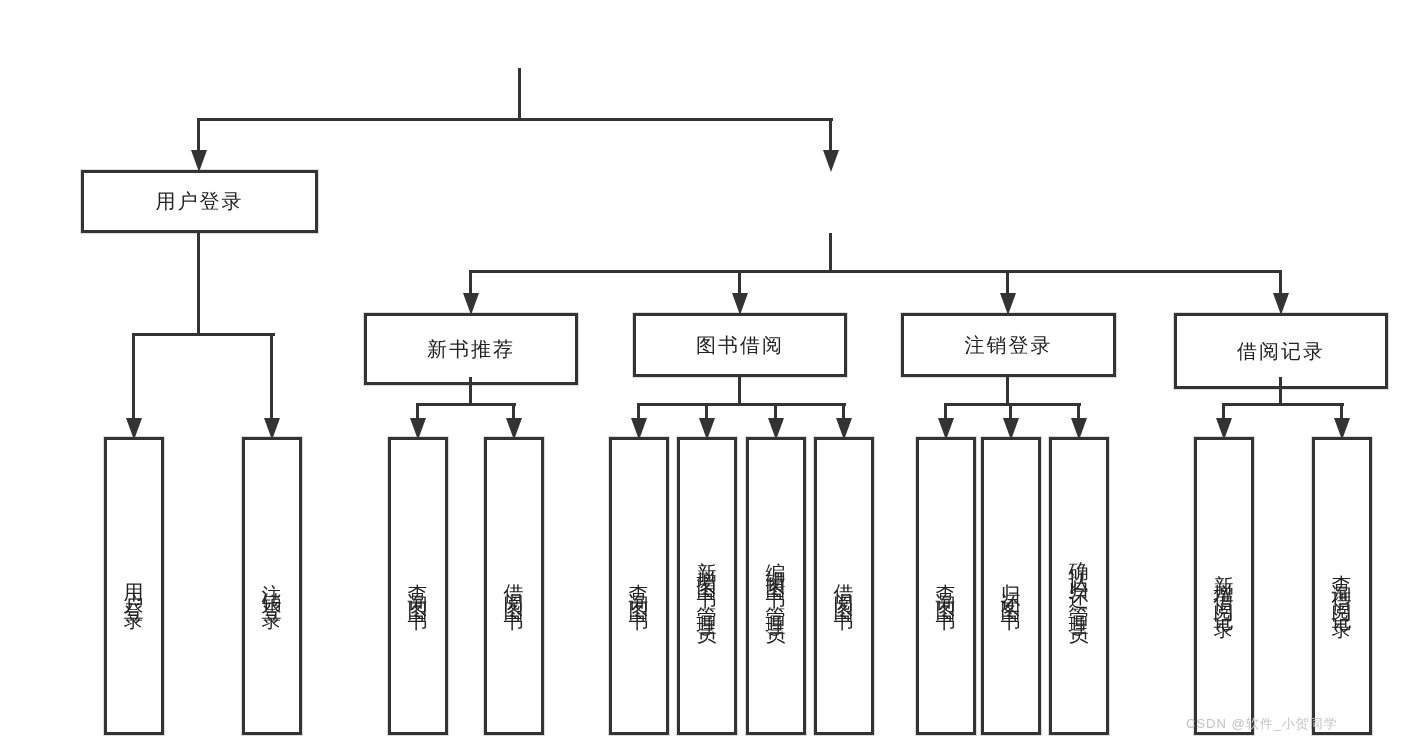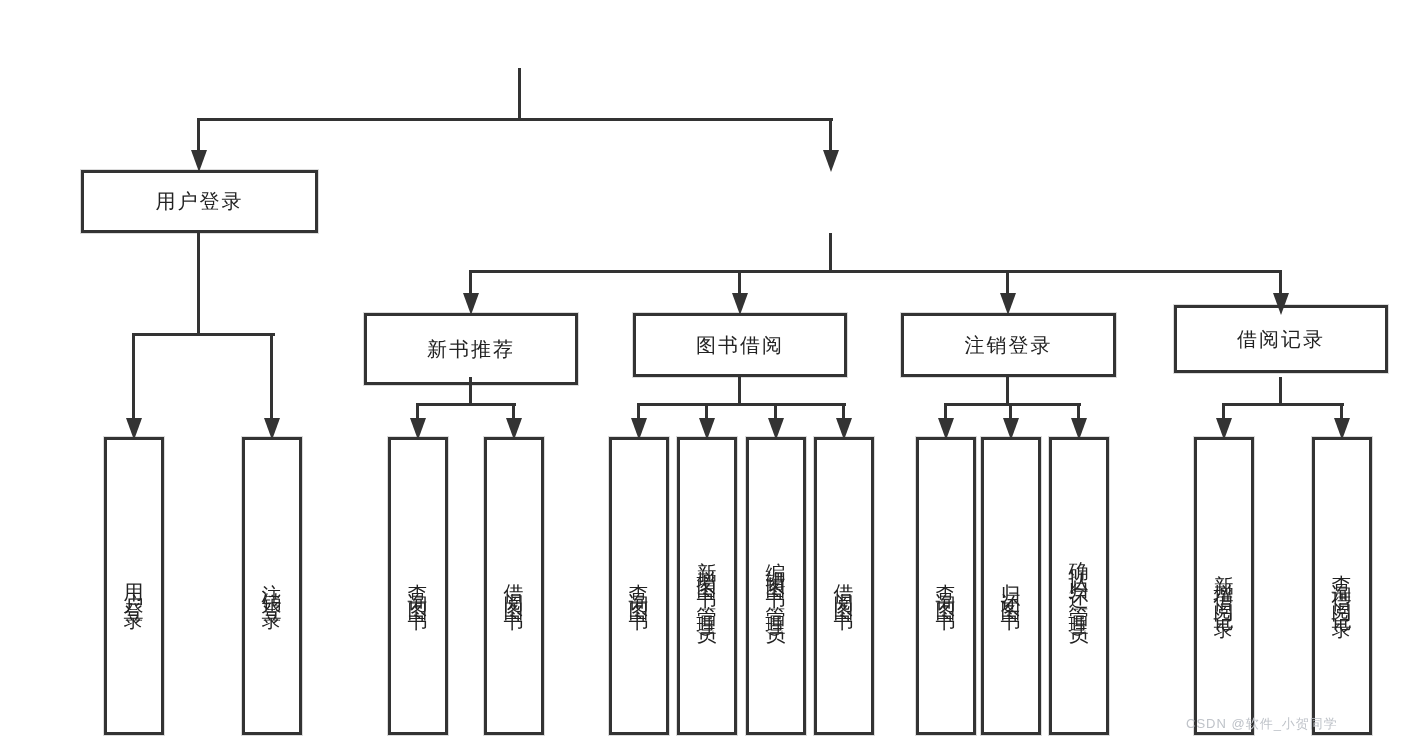--- a/index.html
+++ b/index.html
@@ -51,21 +51,21 @@
 
   <div class="node h" style="left:364px;top:313px;width:214px;height:72px">
     <span>新书推荐</span>
   </div>
   <div class="node h" style="left:633px;top:313px;width:214px;height:64px">
     <span>图书借阅</span>
   </div>
   <div class="node h" style="left:901px;top:313px;width:215px;height:64px">
     <span>注销登录</span>
   </div>
-  <div class="node h" style="left:1174px;top:305px;width:214px;height:68px">
+  <div class="node h" style="left:1174px;top:313px;width:214px;height:76px">
     <span>借阅记录</span>
   </div>
 
   <div class="node v" style="left:104px;top:437px;width:60px;height:298px">
     <span>用户登录</span>
   </div>
   <div class="node v" style="left:242px;top:437px;width:60px;height:298px">
     <span>注销登录</span>
   </div>
 

